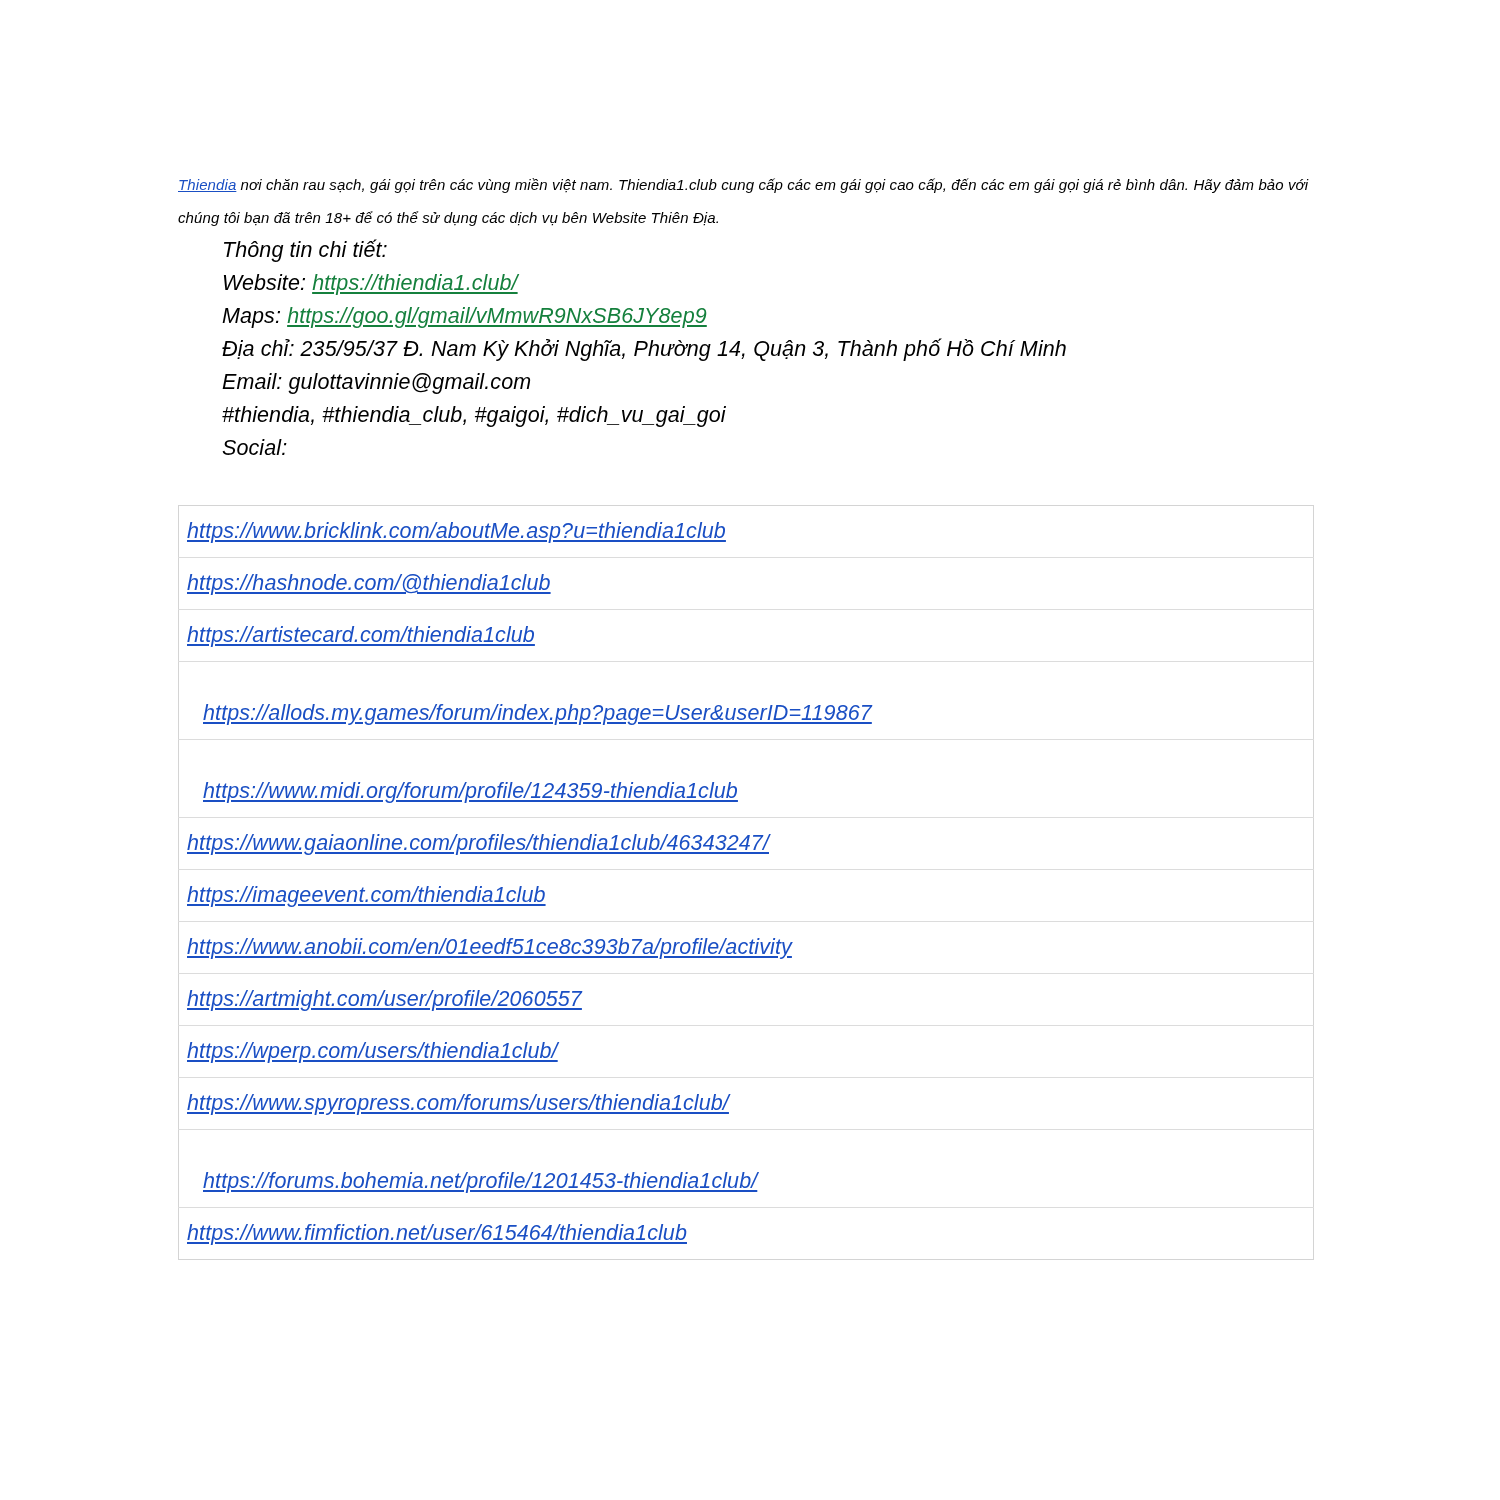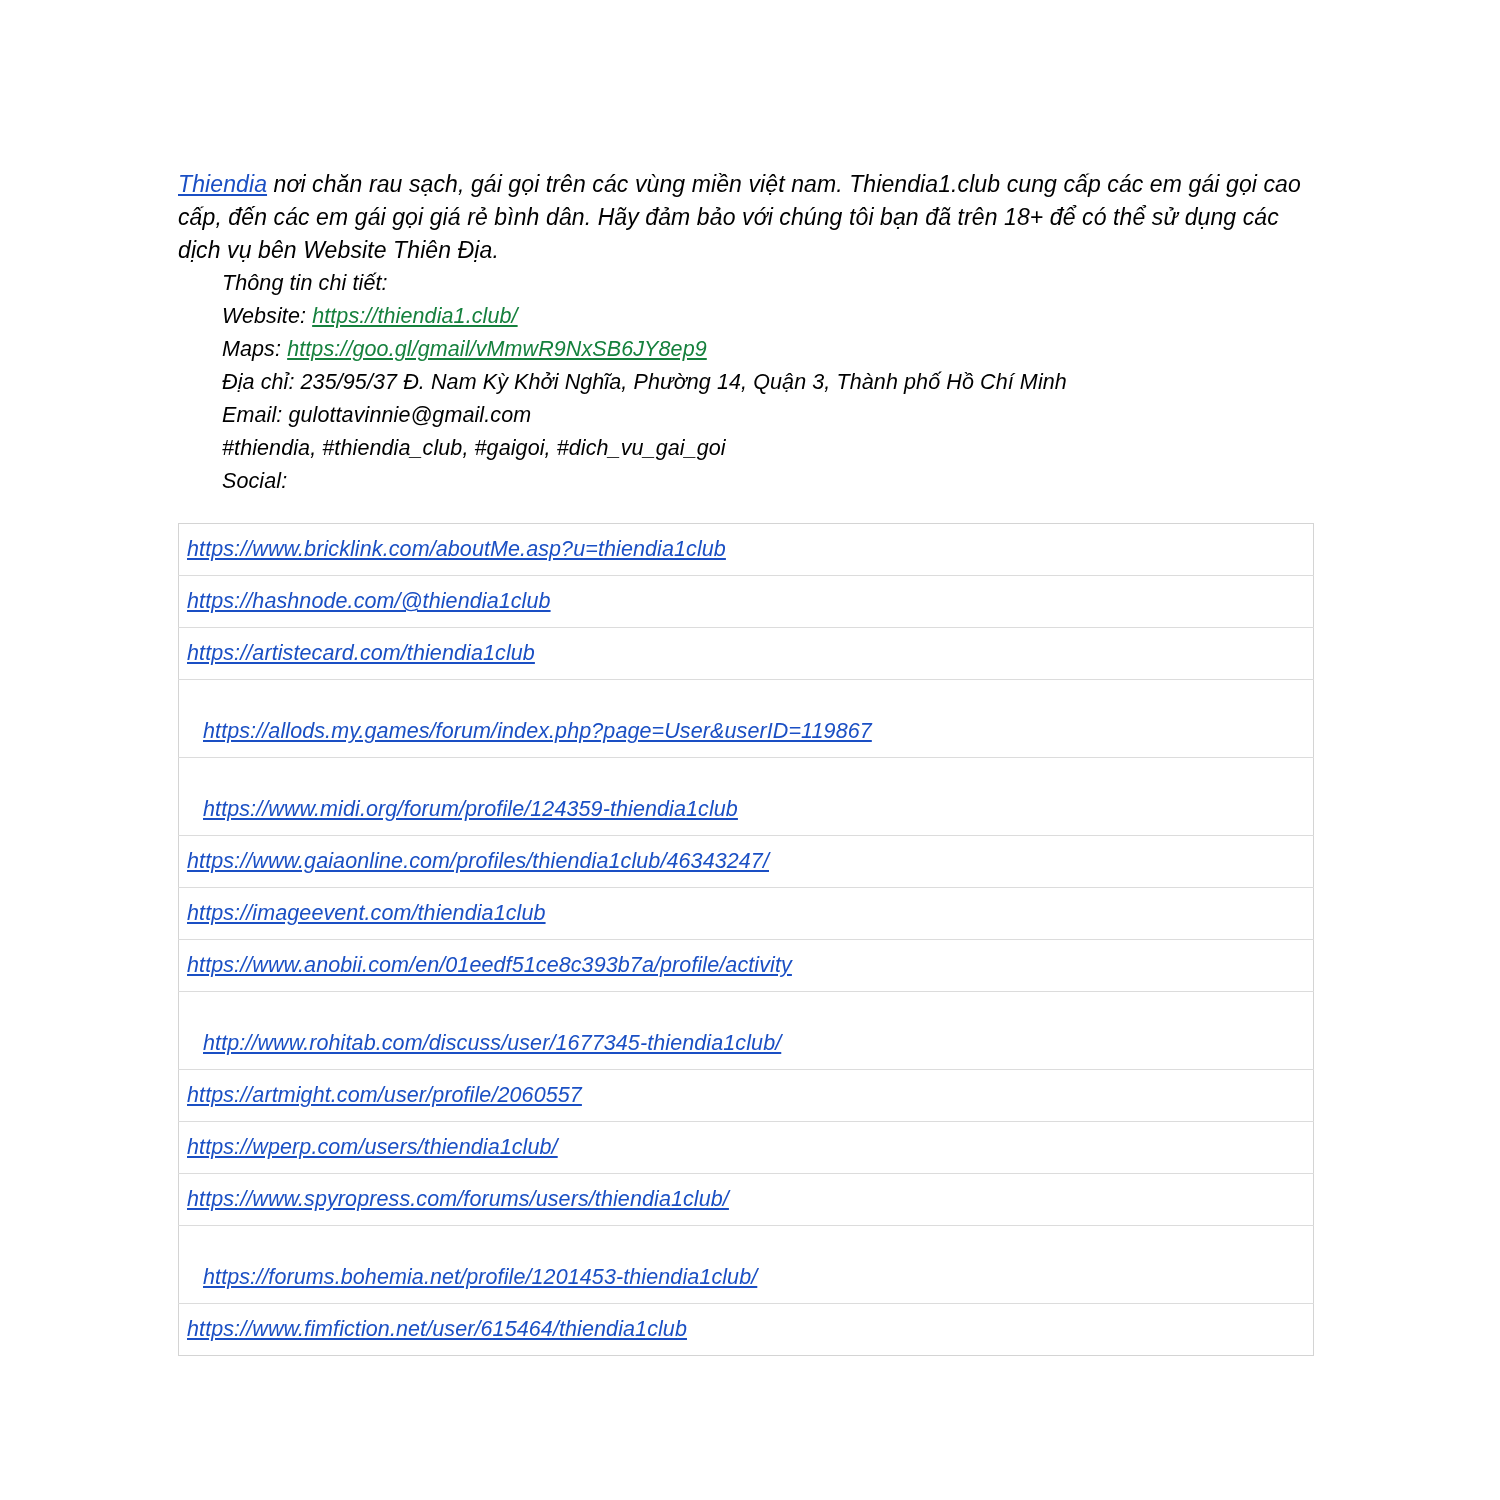--- a/index.html
+++ b/index.html
@@ -16,21 +16,21 @@
   }
   .page {
     position: relative;
     width: 1500px;
     height: 1500px;
     box-sizing: border-box;
     padding: 168px 178px 0 178px;
   }
   .intro {
     font-style: italic;
-    font-size: 23px;
+    font-size: 15px;
     line-height: 33px;
     letter-spacing: 0.1px;
     text-align: left;
     margin: 0 0 0 0;
     max-width: 1150px;
   }
   .intro-link {
     color: #1a4fc4;
     text-decoration: underline;
     font-style: italic;
@@ -45,21 +45,21 @@
     line-height: 33px;
     letter-spacing: 0.1px;
     white-space: nowrap;
   }
   .meta-line a {
     color: #15803d;
     text-decoration: underline;
     font-style: italic;
   }
   .links-table {
-    margin-top: 25px;
+    margin-top: 40px;
     width: 1136px;
     border: 1px solid #d4d4d4;
     border-collapse: collapse;
     table-layout: fixed;
   }
   .links-table tr {
     border-bottom: 1px solid #dcdcdc;
   }
   .links-table tr:last-child {
     border-bottom: none;
@@ -123,23 +123,20 @@
       <tr>
           <td><a href="#">https://www.gaiaonline.com/profiles/thiendia1club/46343247/</a></td>
         </tr>
       <tr>
           <td><a href="#">https://imageevent.com/thiendia1club</a></td>
         </tr>
       <tr>
           <td><a href="#">https://www.anobii.com/en/01eedf51ce8c393b7a/profile/activity</a></td>
         </tr>
       <tr>
-          <td class="tall"><a href="#">http://www.rohitab.com/discuss/user/1677345-thiendia1club/</a></td>
-        </tr>
-      <tr>
           <td><a href="#">https://artmight.com/user/profile/2060557</a></td>
         </tr>
       <tr>
           <td><a href="#">https://wperp.com/users/thiendia1club/</a></td>
         </tr>
       <tr>
           <td><a href="#">https://www.spyropress.com/forums/users/thiendia1club/</a></td>
         </tr>
       <tr>
           <td class="tall"><a href="#">https://forums.bohemia.net/profile/1201453-thiendia1club/</a></td>

